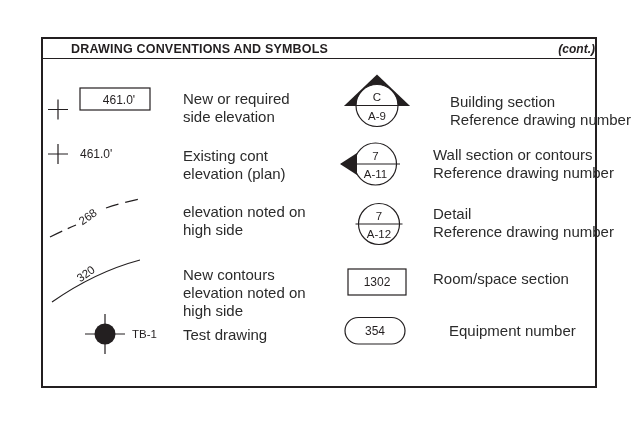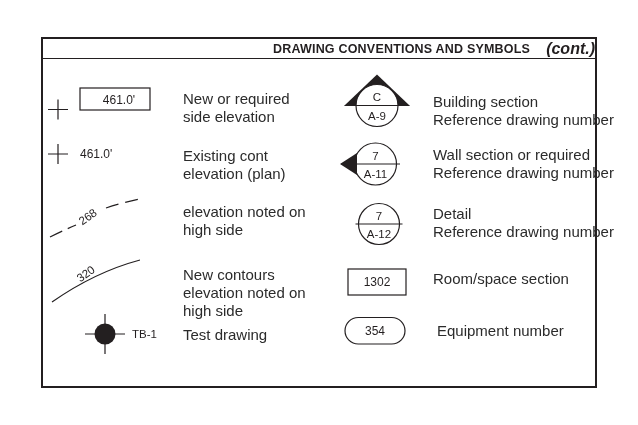--- a/index.html
+++ b/index.html
@@ -6,24 +6,24 @@
   .canvas{
     position:relative;width:638px;height:425px;background:#ffffff;
     font-family:"Liberation Sans",sans-serif;color:#231f20;overflow:hidden;
   }
   .frame{
     position:absolute;left:41px;top:37px;width:556px;height:351px;
     border:2px solid #231f20;box-sizing:border-box;background:#ffffff;
   }
   .title-row{
     height:19px;border-bottom:1.5px solid #231f20;
-    display:flex;align-items:center;justify-content:flex-end;gap:16px;
+    display:flex;align-items:center;justify-content:space-between;gap:8px;padding-left:28px;
   }
   .t-main{font-weight:700;font-size:12.5px;letter-spacing:.2px;}
-  .t-cont{font-weight:700;font-style:italic;font-size:16px;}
+  .t-cont{font-weight:700;font-style:italic;font-size:12px;}
   .overlay{position:absolute;left:0;top:0;width:638px;height:425px;pointer-events:none;}
   .desc{position:absolute;font-size:15px;line-height:18px;color:#2b2b2b;white-space:nowrap;}
   .svt{font-family:"Liberation Sans",sans-serif;font-size:11.5px;fill:#231f20;}
   .svt-lg{font-family:"Liberation Sans",sans-serif;font-size:12px;fill:#231f20;}
   .ink{stroke:#231f20;stroke-width:1.2;fill:none;}
   .ink-fill{fill:#231f20;stroke:none;}
 </style>
 </head>
 <body>
 
@@ -114,32 +114,32 @@
   </div>
   <div class="desc" style="left:183px;top:266px">
     <div>New contours</div>
     <div>elevation noted on</div>
     <div>high side</div>
   </div>
   <div class="desc" style="left:183px;top:326px">
     <div>Test drawing</div>
   </div>
 
-  <div class="desc" style="left:433px;top:93px">
+  <div class="desc" style="left:450px;top:93px">
     <div>Building section</div>
     <div>Reference drawing number</div>
   </div>
   <div class="desc" style="left:433px;top:146px">
-    <div>Wall section or required</div>
+    <div>Wall section or contours</div>
     <div>Reference drawing number</div>
   </div>
   <div class="desc" style="left:433px;top:205px">
     <div>Detail</div>
     <div>Reference drawing number</div>
   </div>
   <div class="desc" style="left:433px;top:270px">
     <div>Room/space section</div>
   </div>
-  <div class="desc" style="left:437px;top:322px">
+  <div class="desc" style="left:449px;top:322px">
     <div>Equipment number</div>
   </div>
 
 </div>
 
 </body></html>

